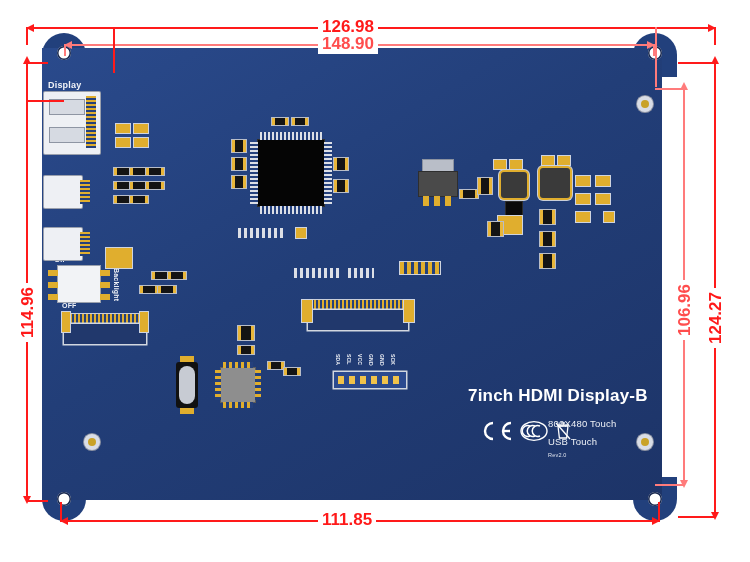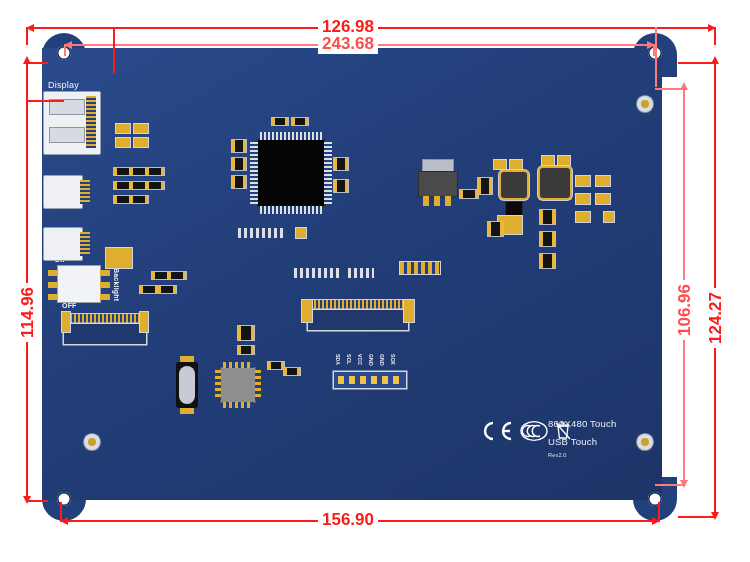--- a/index.html
+++ b/index.html
@@ -28,21 +28,21 @@
   #pad-tl{left:88px;top:100px;width:8px;height:8px;}
   #pad-tr{left:641px;top:100px;width:8px;height:8px;}
   #pad-bl{left:88px;top:438px;width:8px;height:8px;}
   #pad-br{left:641px;top:438px;width:8px;height:8px;}
 
   
   .silk{position:absolute;color:#f0f2f7;font-family:"Liberation Sans",sans-serif;
         letter-spacing:.2px;white-space:nowrap;}
   .silk.vert{transform:rotate(90deg);transform-origin:left top;}
 
-  #lbl-display{left:48px;top:80px;font-size:9px;font-weight:normal;}
+  #lbl-display{left:48px;top:80px;font-size:9px;font-weight:bold;}
   #lbl-touch1{left:92px;top:180px;font-size:8px;font-weight:bold;}
   #lbl-touch2{left:92px;top:232px;font-size:8px;font-weight:bold;}
   #lbl-dip{left:55px;top:256px;font-size:7px;font-weight:bold;}
   #lbl-on{left:63px;top:268px;font-size:7px;font-weight:bold;}
   #lbl-off{left:62px;top:302px;font-size:7px;font-weight:bold;}
   #lbl-backlight{left:120px;top:268px;font-size:7px;font-weight:bold;}
 
   #brand{left:468px;top:386px;font-size:17px;font-weight:bold;color:#fff;}
   #spec-res{left:548px;top:418px;font-size:9.5px;color:#eef1f6;}
   #spec-usb{left:548px;top:436px;font-size:9.5px;color:#eef1f6;}
@@ -239,40 +239,41 @@
       <path d="M20 6 A5.5 5.5 0 1 0 20 16" stroke="#fff" stroke-width="1.5" fill="none"></path>
     </svg>
     <svg width="18" height="22" viewBox="0 0 18 22">
       <path d="M4 6 h10 l-1.4 12 h-7.2 z" stroke="#fff" stroke-width="1.3" fill="none"></path>
       <path d="M3 5 h12" stroke="#fff" stroke-width="1.3"></path>
       <path d="M7 3 h4" stroke="#fff" stroke-width="1.3"></path>
       <path d="M2 3 L16 19" stroke="#fff" stroke-width="1.3"></path>
     </svg>
   </div>
 
+  <div class="silk" id="brand">7inch HDMI Display-B</div>
   <div class="silk" id="spec-res">800X480 Touch</div>
   <div class="silk" id="spec-usb">USB Touch</div>
   <div class="silk" id="spec-rev">Rev2.0</div>
 
   <div class="dim">
     <div class="dl" style="left:26px;top:27px;width:690px;height:2px;"></div>
     <div class="arw arw-l" style="left:26px;top:24px;"></div>
     <div class="arw arw-r" style="left:708px;top:24px;"></div>
     <div class="dl" style="left:26px;top:27px;width:2px;height:18px;"></div>
     <div class="dl" style="left:714px;top:27px;width:2px;height:18px;"></div>
     <div class="dtxt" style="left:318px;top:17px;">126.98</div>
   </div>
 
   <div class="dim">
     <div class="dl light" style="left:64px;top:44px;width:591px;height:2px;"></div>
     <div class="arw arw-l light" style="left:64px;top:41px;"></div>
     <div class="arw arw-r light" style="left:647px;top:41px;"></div>
     <div class="dl light" style="left:64px;top:44px;width:2px;height:12px;"></div>
     <div class="dl light" style="left:653px;top:44px;width:2px;height:12px;"></div>
-    <div class="dtxt light" style="left:318px;top:34px;">243.68</div>
+    <div class="dtxt light" style="left:318px;top:34px;">148.90</div>
   </div>
 
   <div class="dim">
     <div class="dl" style="left:26px;top:62px;width:2px;height:440px;"></div>
     <div class="arw arw-u" style="left:23px;top:56px;"></div>
     <div class="arw arw-d" style="left:23px;top:496px;"></div>
     <div class="dl" style="left:26px;top:62px;width:22px;height:2px;"></div>
     <div class="dl" style="left:26px;top:500px;width:22px;height:2px;"></div>
     <div class="dtxt vert" style="left:18px;top:342px;">114.96</div>
   </div>
@@ -294,20 +295,20 @@
     <div class="dl light" style="left:655px;top:484px;width:30px;height:2px;"></div>
     <div class="dtxt light vert" style="left:675px;top:340px;">106.96</div>
   </div>
 
   <div class="dim">
     <div class="dl" style="left:60px;top:520px;width:600px;height:2px;"></div>
     <div class="arw arw-l" style="left:60px;top:517px;"></div>
     <div class="arw arw-r" style="left:652px;top:517px;"></div>
     <div class="dl" style="left:60px;top:502px;width:2px;height:20px;"></div>
     <div class="dl" style="left:658px;top:502px;width:2px;height:20px;"></div>
-    <div class="dtxt" style="left:318px;top:510px;">156.90</div>
+    <div class="dtxt" style="left:318px;top:510px;">111.85</div>
   </div>
 
   <div class="dl" style="left:26px;top:100px;width:38px;height:2px;"></div>
   <div class="dl" style="left:113px;top:27px;width:2px;height:46px;"></div>
   <div class="dl light" style="left:655px;top:27px;width:2px;height:60px;"></div>
 
 </div>
 
 </body></html>

